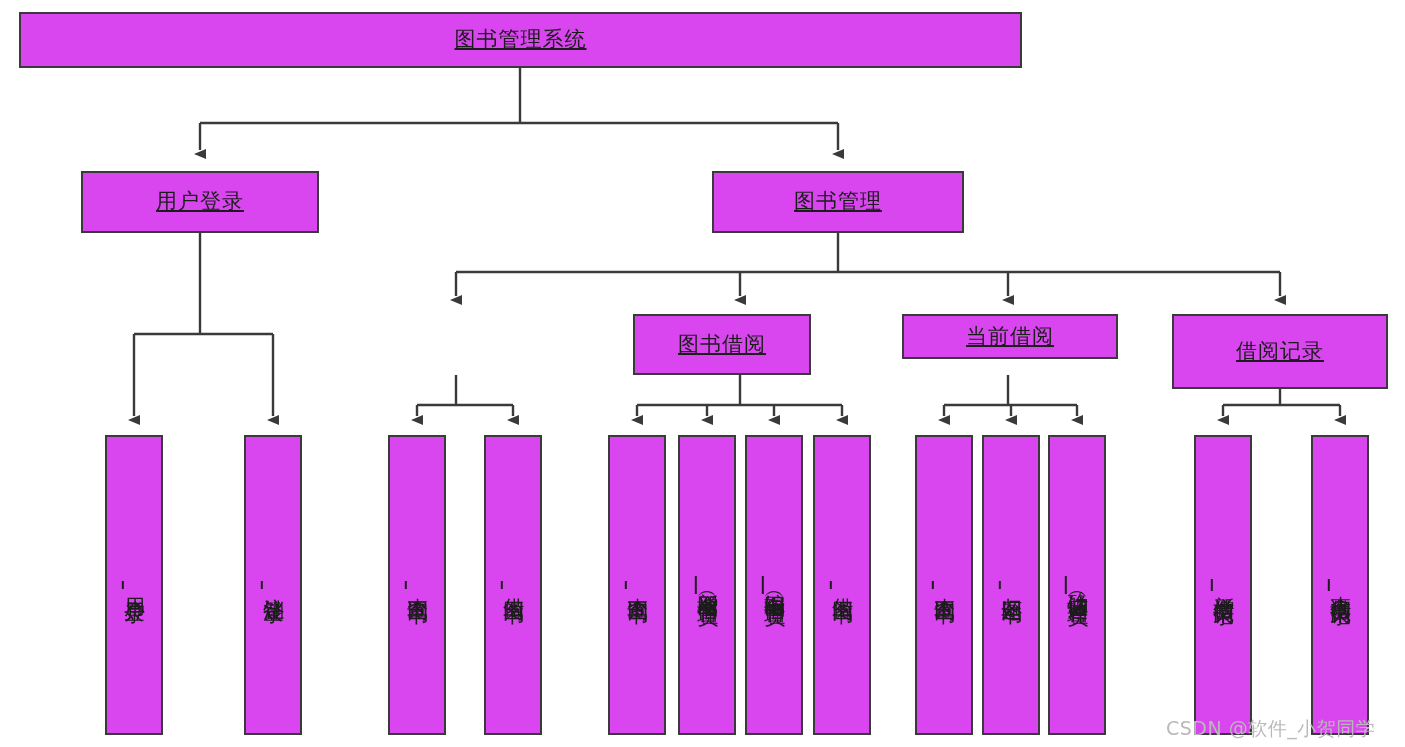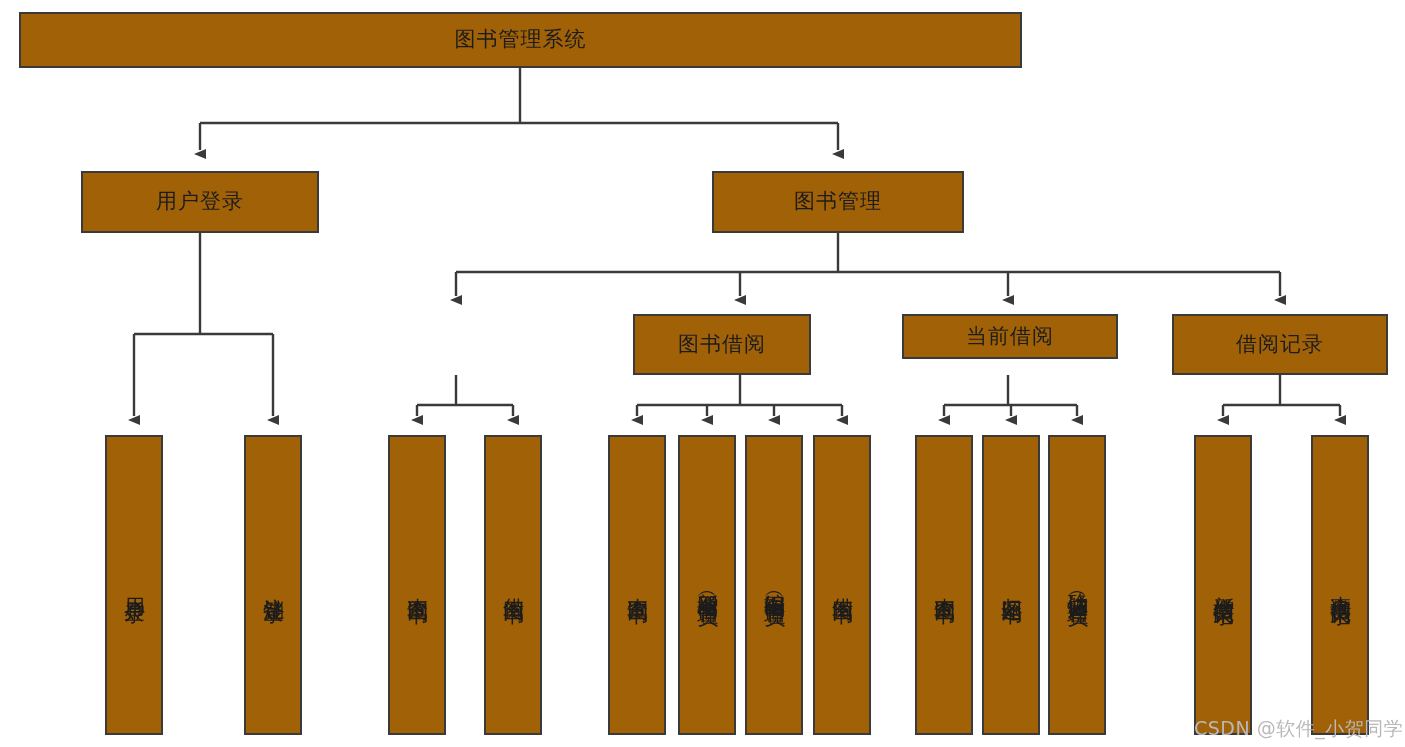--- a/index.html
+++ b/index.html
@@ -23,25 +23,26 @@
     left: 0;
     top: 0;
     width: 1405px;
     height: 747px;
     pointer-events: none;
   }
   .node {
     position: absolute;
     box-sizing: border-box;
     border: 2px solid #3a3a3a;
-    background: #a16207;
+    background: #d946ef;
     display: flex;
     align-items: center;
     justify-content: center;
     color: #1c1c1c;
+    text-decoration: underline;
   }
   .node-h {
     font-size: 21px;
     line-height: 1.2;
     letter-spacing: 1px;
     white-space: nowrap;
   }
   .node-v {
     writing-mode: vertical-rl;
     text-orientation: upright;
@@ -127,21 +128,21 @@
   <div class="node node-h" style="left:712px; top:171px; width:252px; height:62px;">
     <span>图书管理</span>
   </div>
 
   <div class="node node-h" style="left:633px; top:314px; width:178px; height:61px;">
     <span>图书借阅</span>
   </div>
   <div class="node node-h" style="left:902px; top:314px; width:216px; height:45px;">
     <span>当前借阅</span>
   </div>
-  <div class="node node-h" style="left:1172px; top:314px; width:216px; height:61px;">
+  <div class="node node-h" style="left:1172px; top:314px; width:216px; height:75px;">
     <span>借阅记录</span>
   </div>
 
   <div class="node node-v" style="left:105px; top:435px; width:58px; height:300px;">
     <span>用户登录</span>
   </div>
   <div class="node node-v" style="left:244px; top:435px; width:58px; height:300px;">
     <span>注销登录</span>
   </div>
 
@@ -175,15 +176,15 @@
     <span>确认归还（管理员）</span>
   </div>
 
   <div class="node node-v" style="left:1194px; top:435px; width:58px; height:300px;">
     <span>新增借阅记录</span>
   </div>
   <div class="node node-v" style="left:1311px; top:435px; width:58px; height:300px;">
     <span>查询借阅记录</span>
   </div>
 
-  <div class="watermark" style="left:1194px; top:716px;">CSDN @软件_小贺同学</div>
+  <div class="watermark" style="left:1166px; top:716px;">CSDN @软件_小贺同学</div>
 
 </div>
 
 </body></html>

